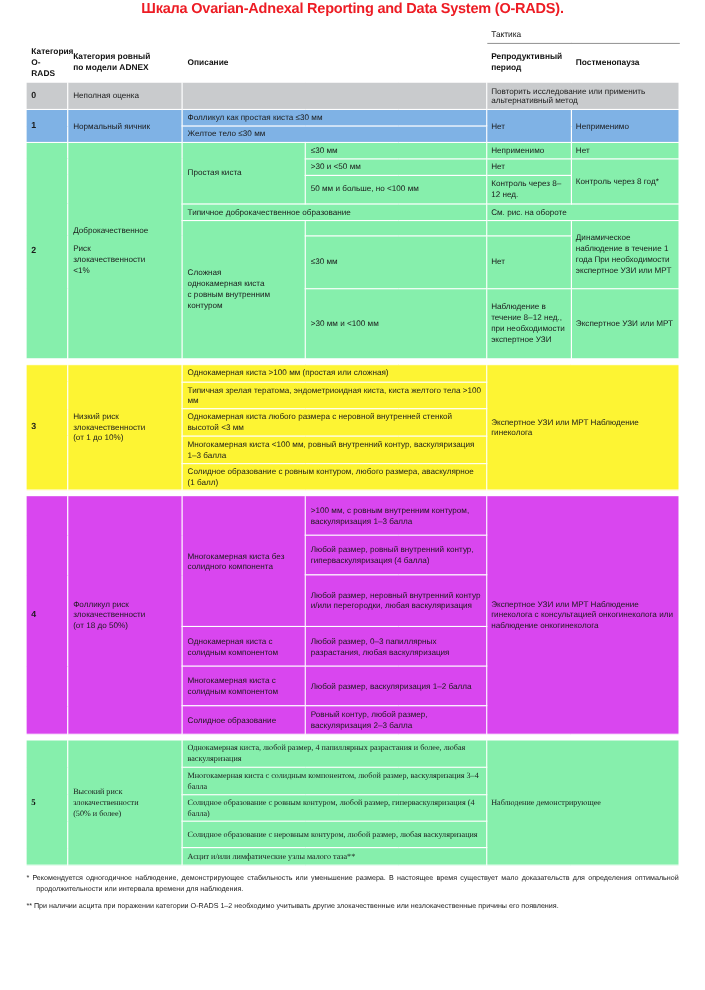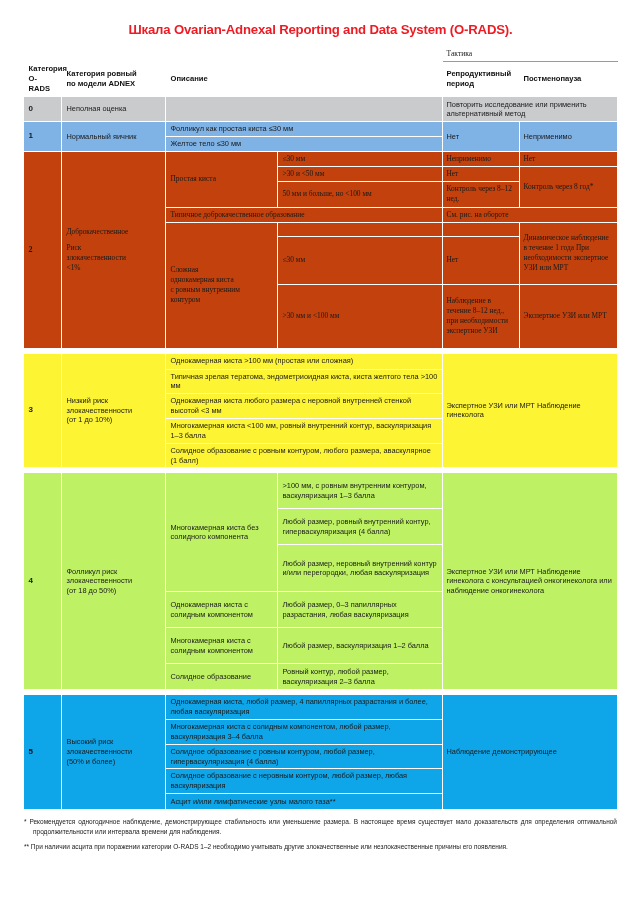--- a/index.html
+++ b/index.html
@@ -11,21 +11,20 @@
     overflow:hidden;
   }
   .page{position:relative;width:641px;height:900px;padding:0;box-sizing:border-box;}
 
   .title{
     text-align:center;
     color:#ed1c24;
     font-size:13.2px;
     font-weight:bold;
     letter-spacing:-0.2px;
-    padding-top:22px;
     padding-bottom:9px;
   }
 
   table.orads{
     border-collapse:collapse;
     table-layout:fixed;
     width:593px;
     margin:0 auto;
     font-size:7.4px;
     line-height:1.33;
@@ -51,29 +50,29 @@
   }
   .hdr-taktika td{
     border:none;
     background:#ffffff;
     font-weight:normal;
     font-size:7.6px;
     text-align:center;
     vertical-align:bottom;
     padding-bottom:1px;
   }
-  .rule-under{border-bottom:1px solid #9a9a9a !important;font-family:Liberation Serif, serif;}
+  .rule-under{border-bottom:1px solid #9a9a9a !important;}
 
   
   .c-grey  {background:#c9cbcd;}
   .c-blue  {background:#7fb2e5;}
-  .c-green {background:#c2410c;font-family:Liberation Serif, serif;}
+  .c-green {background:#86efac;}
   .c-yellow{background:#fdf433;}
-  .c-orange{background:#bef264;}
-  .c-red   {background:#0ea5e9;}
+  .c-orange{background:#d946ef;}
+  .c-red   {background:#86efac;font-family:Liberation Serif, serif;}
 
   .cat-num{text-align:center;font-weight:bold;font-size:8px;}
 
   .sep-row td{height:3px;padding:0;border:none;background:#ffffff;}
 
   .notes{
     width:593px;margin:7px auto 0 auto;
     font-size:6.5px;line-height:1.5;color:#1a1a1a;
     text-align:justify;
   }

